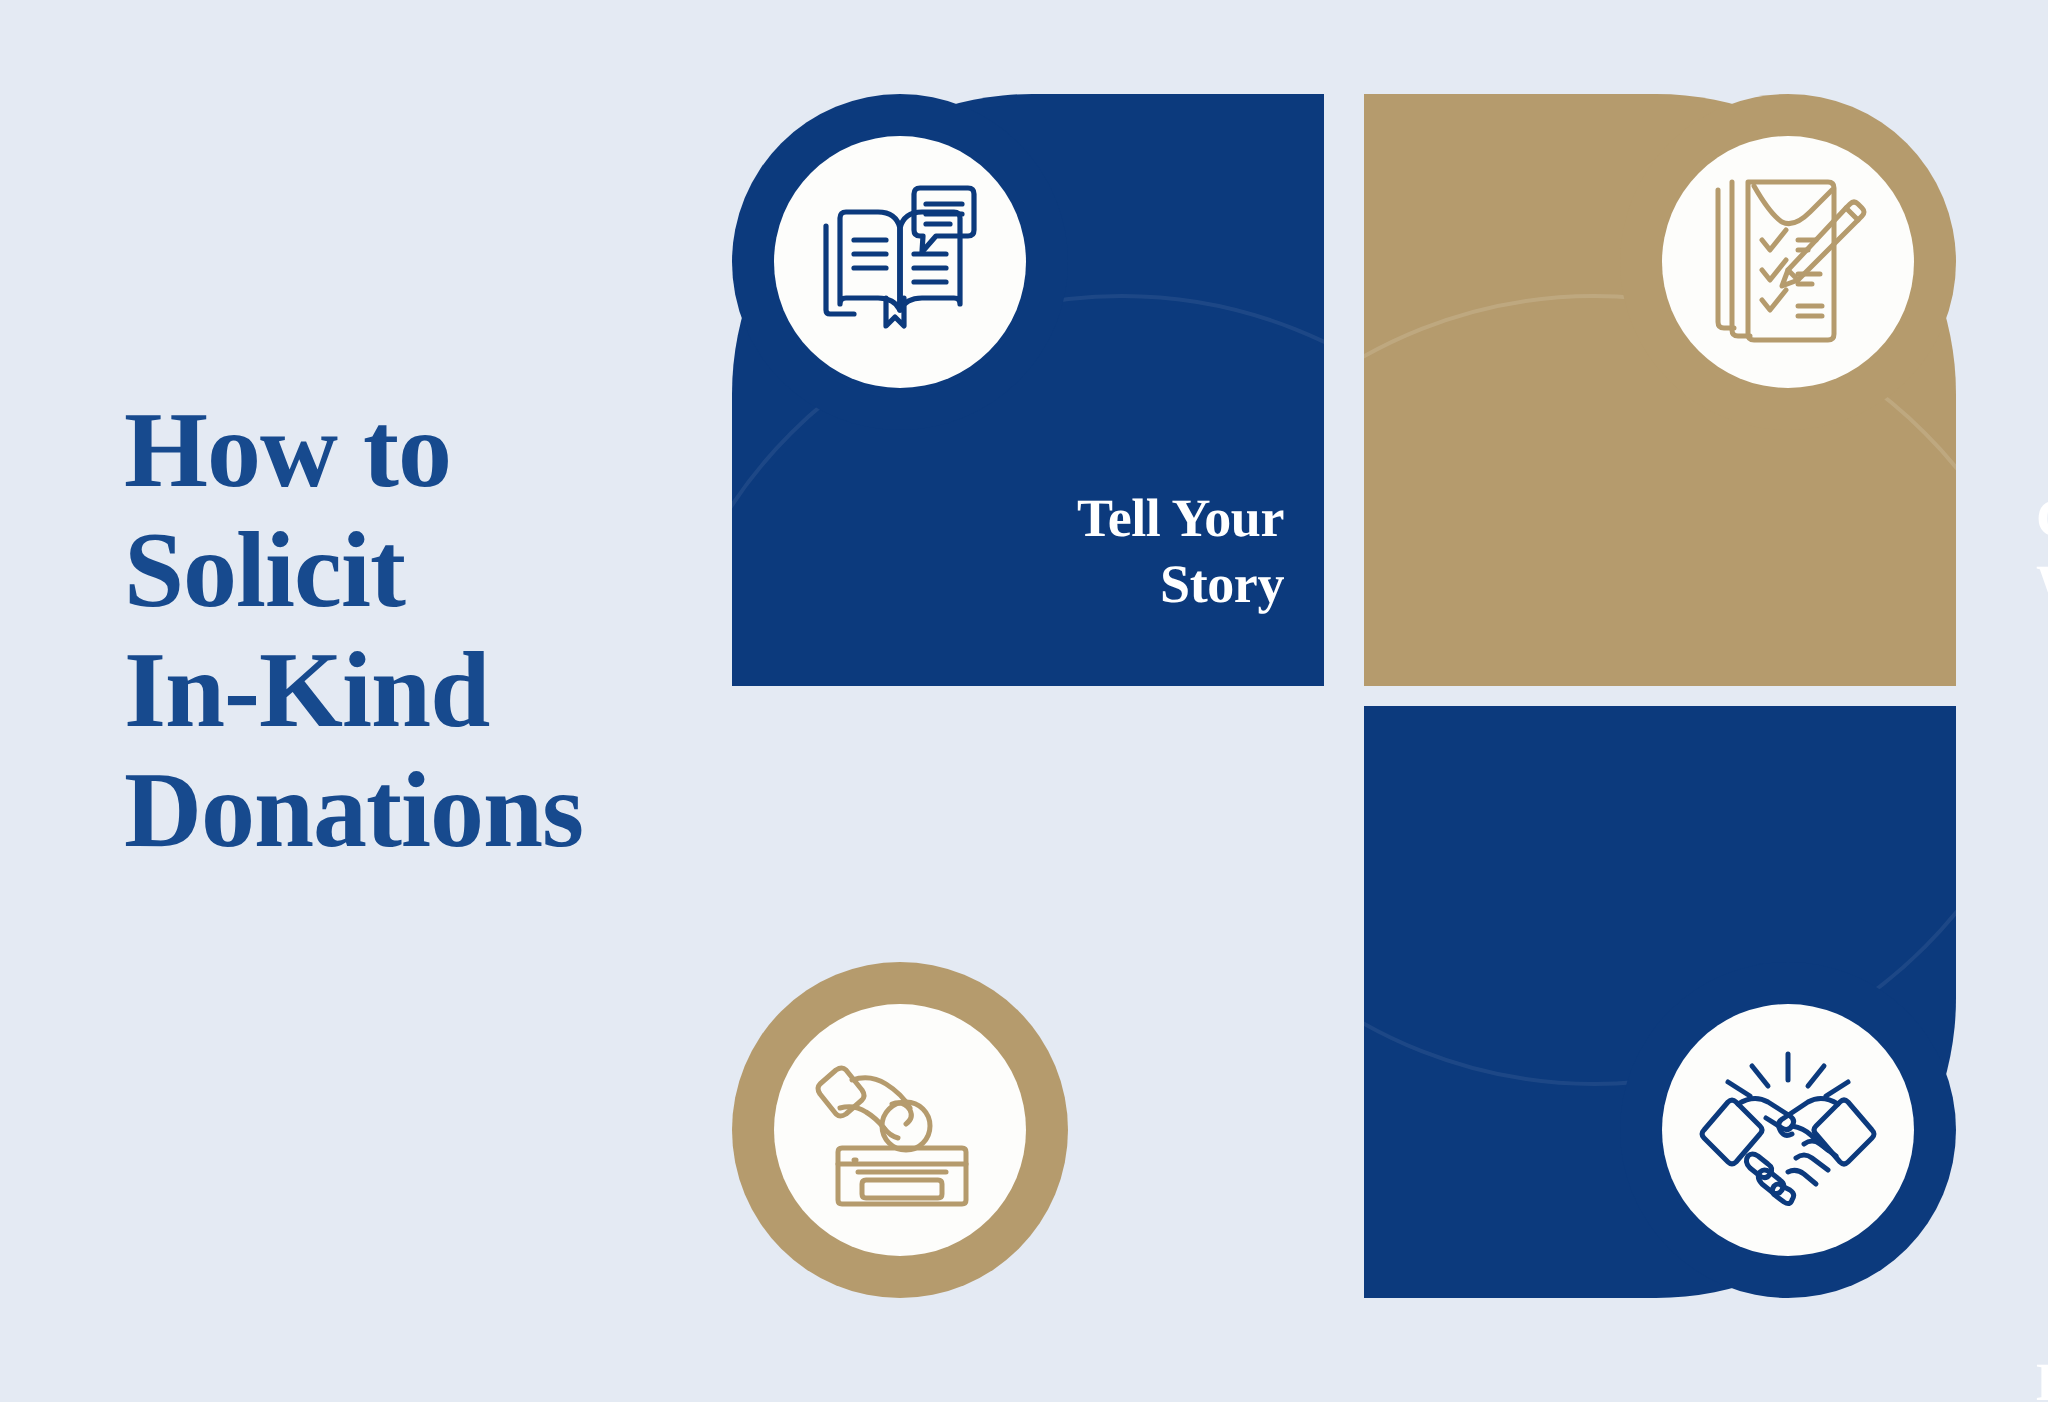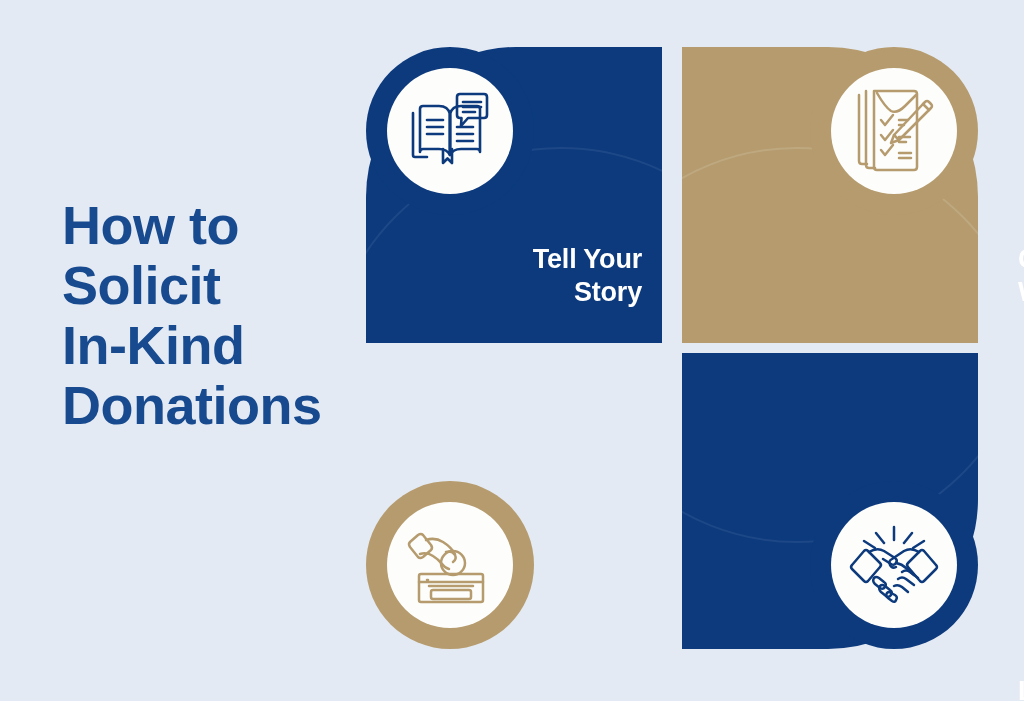--- a/index.html
+++ b/index.html
@@ -9,20 +9,21 @@
   }
   body {
     font-family: "Liberation Sans", sans-serif;
   }
   #stage {
     position: relative;
     width: 1024px;
     height: 701px;
     background: #e4eaf3;
     overflow: hidden;
+    font-family: Liberation Serif, serif;
   }
 
   
   #title {
     position: absolute;
     left: 62px;
     top: 196px;
     width: 310px;
     color: #174A8E;
     font-size: 54px;

